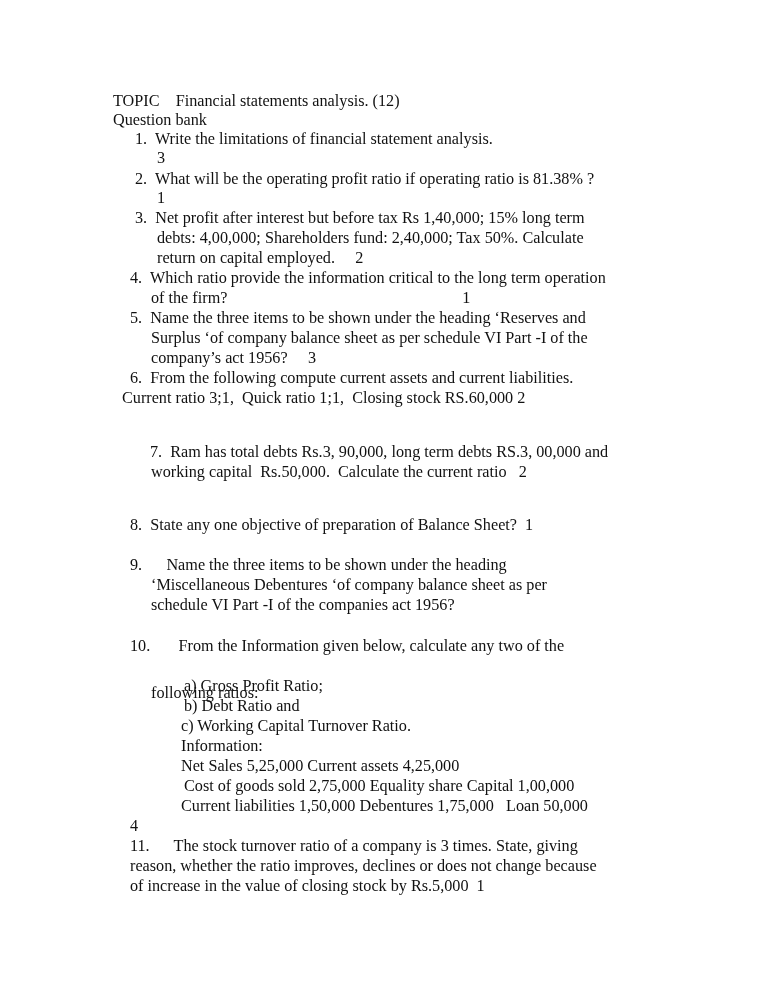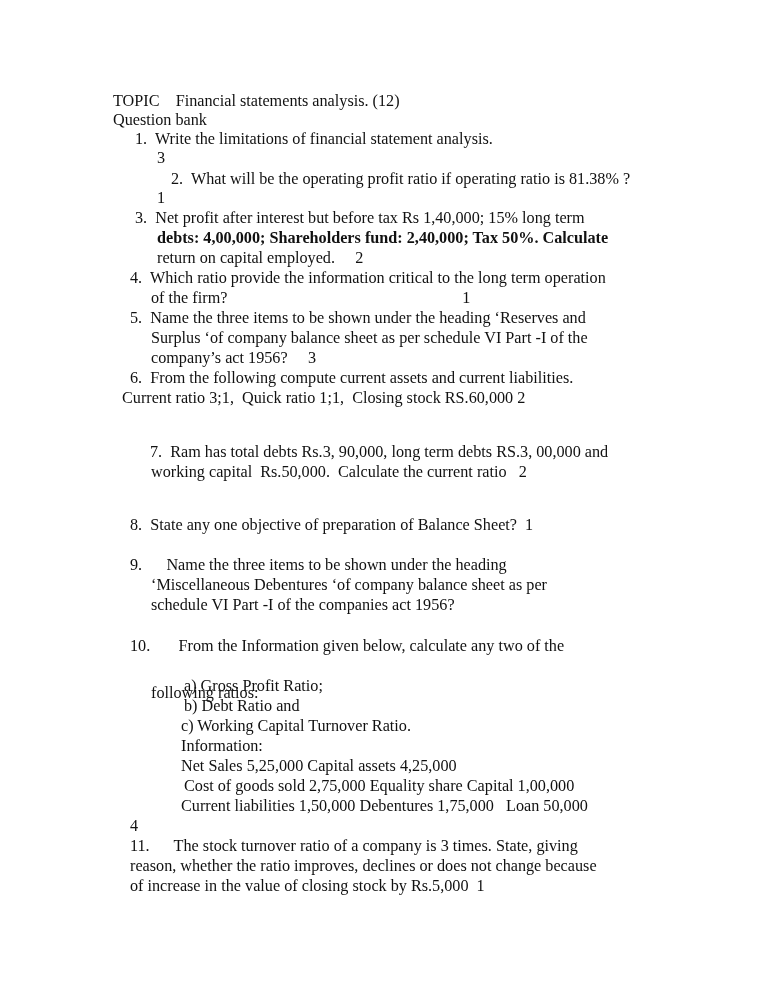--- a/index.html
+++ b/index.html
@@ -23,44 +23,44 @@
     }
   </style>
 </head>
 <body>
 
 <div id="page">
     <div class="line" style="left: 113px; top: 92px;">TOPIC    Financial statements analysis. (12)</div>
     <div class="line" style="left: 113px; top: 111px;">Question bank</div>
     <div class="line" style="left: 135px; top: 130px;">1.  Write the limitations of financial statement analysis.</div>
     <div class="line" style="left: 157px; top: 149px;">3</div>
-    <div class="line" style="left: 135px; top: 170px; margin-left: 36px;">2.  What will be the operating profit ratio if operating ratio is 81.38% ?</div>
+    <div class="line" style="left: 135px; top: 170px;">2.  What will be the operating profit ratio if operating ratio is 81.38% ?</div>
     <div class="line" style="left: 157px; top: 189px;">1</div>
     <div class="line" style="left: 135px; top: 209px;">3.  Net profit after interest but before tax Rs 1,40,000; 15% long term</div>
-    <div class="line" style="left: 157px; top: 229px; font-weight: bold;">debts: 4,00,000; Shareholders fund: 2,40,000; Tax 50%. Calculate</div>
+    <div class="line" style="left: 157px; top: 229px;">debts: 4,00,000; Shareholders fund: 2,40,000; Tax 50%. Calculate</div>
     <div class="line" style="left: 157px; top: 249px;">return on capital employed.     2</div>
     <div class="line" style="left: 130px; top: 269px;">4.  Which ratio provide the information critical to the long term operation</div>
     <div class="line" style="left: 151px; top: 289px;">of the firm?                                                          1</div>
     <div class="line" style="left: 130px; top: 309px; text-align: center;">5.  Name the three items to be shown under the heading ‘Reserves and</div>
     <div class="line" style="left: 151px; top: 329px;">Surplus ‘of company balance sheet as per schedule VI Part -I of the</div>
     <div class="line" style="left: 151px; top: 349px;">company’s act 1956?     3</div>
     <div class="line" style="left: 130px; top: 369px;">6.  From the following compute current assets and current liabilities.</div>
     <div class="line" style="left: 122px; top: 389px;">Current ratio 3;1,  Quick ratio 1;1,  Closing stock RS.60,000 2</div>
     <div class="line" style="left: 130px; top: 443px; margin-left: 20px;">7.  Ram has total debts Rs.3, 90,000, long term debts RS.3, 00,000 and</div>
     <div class="line" style="left: 151px; top: 463px;">working capital  Rs.50,000.  Calculate the current ratio   2</div>
     <div class="line" style="left: 130px; top: 516px;">8.  State any one objective of preparation of Balance Sheet?  1</div>
     <div class="line" style="left: 130px; top: 556px;">9.      Name the three items to be shown under the heading</div>
     <div class="line" style="left: 151px; top: 576px;">‘Miscellaneous Debentures ‘of company balance sheet as per</div>
     <div class="line" style="left: 151px; top: 596px;">schedule VI Part -I of the companies act 1956?</div>
     <div class="line" style="left: 130px; top: 637px;">10.       From the Information given below, calculate any two of the</div>
     <div class="line" style="left: 151px; top: 657px; margin-top: 27px;">following ratios:</div>
     <div class="line" style="left: 184px; top: 677px;">a) Gross Profit Ratio;</div>
     <div class="line" style="left: 184px; top: 697px;">b) Debt Ratio and</div>
     <div class="line" style="left: 181px; top: 717px;">c) Working Capital Turnover Ratio.</div>
     <div class="line" style="left: 181px; top: 737px;">Information:</div>
-    <div class="line" style="left: 181px; top: 757px;">Net Sales 5,25,000 Capital assets 4,25,000</div>
+    <div class="line" style="left: 181px; top: 757px;">Net Sales 5,25,000 Current assets 4,25,000</div>
     <div class="line" style="left: 184px; top: 777px;">Cost of goods sold 2,75,000 Equality share Capital 1,00,000</div>
     <div class="line" style="left: 181px; top: 797px;">Current liabilities 1,50,000 Debentures 1,75,000   Loan 50,000</div>
     <div class="line" style="left: 130px; top: 817px;">4</div>
     <div class="line" style="left: 130px; top: 837px;">11.      The stock turnover ratio of a company is 3 times. State, giving</div>
     <div class="line" style="left: 130px; top: 857px;">reason, whether the ratio improves, declines or does not change because</div>
     <div class="line" style="left: 130px; top: 877px;">of increase in the value of closing stock by Rs.5,000  1</div>
   </div>
 
 </body></html>

